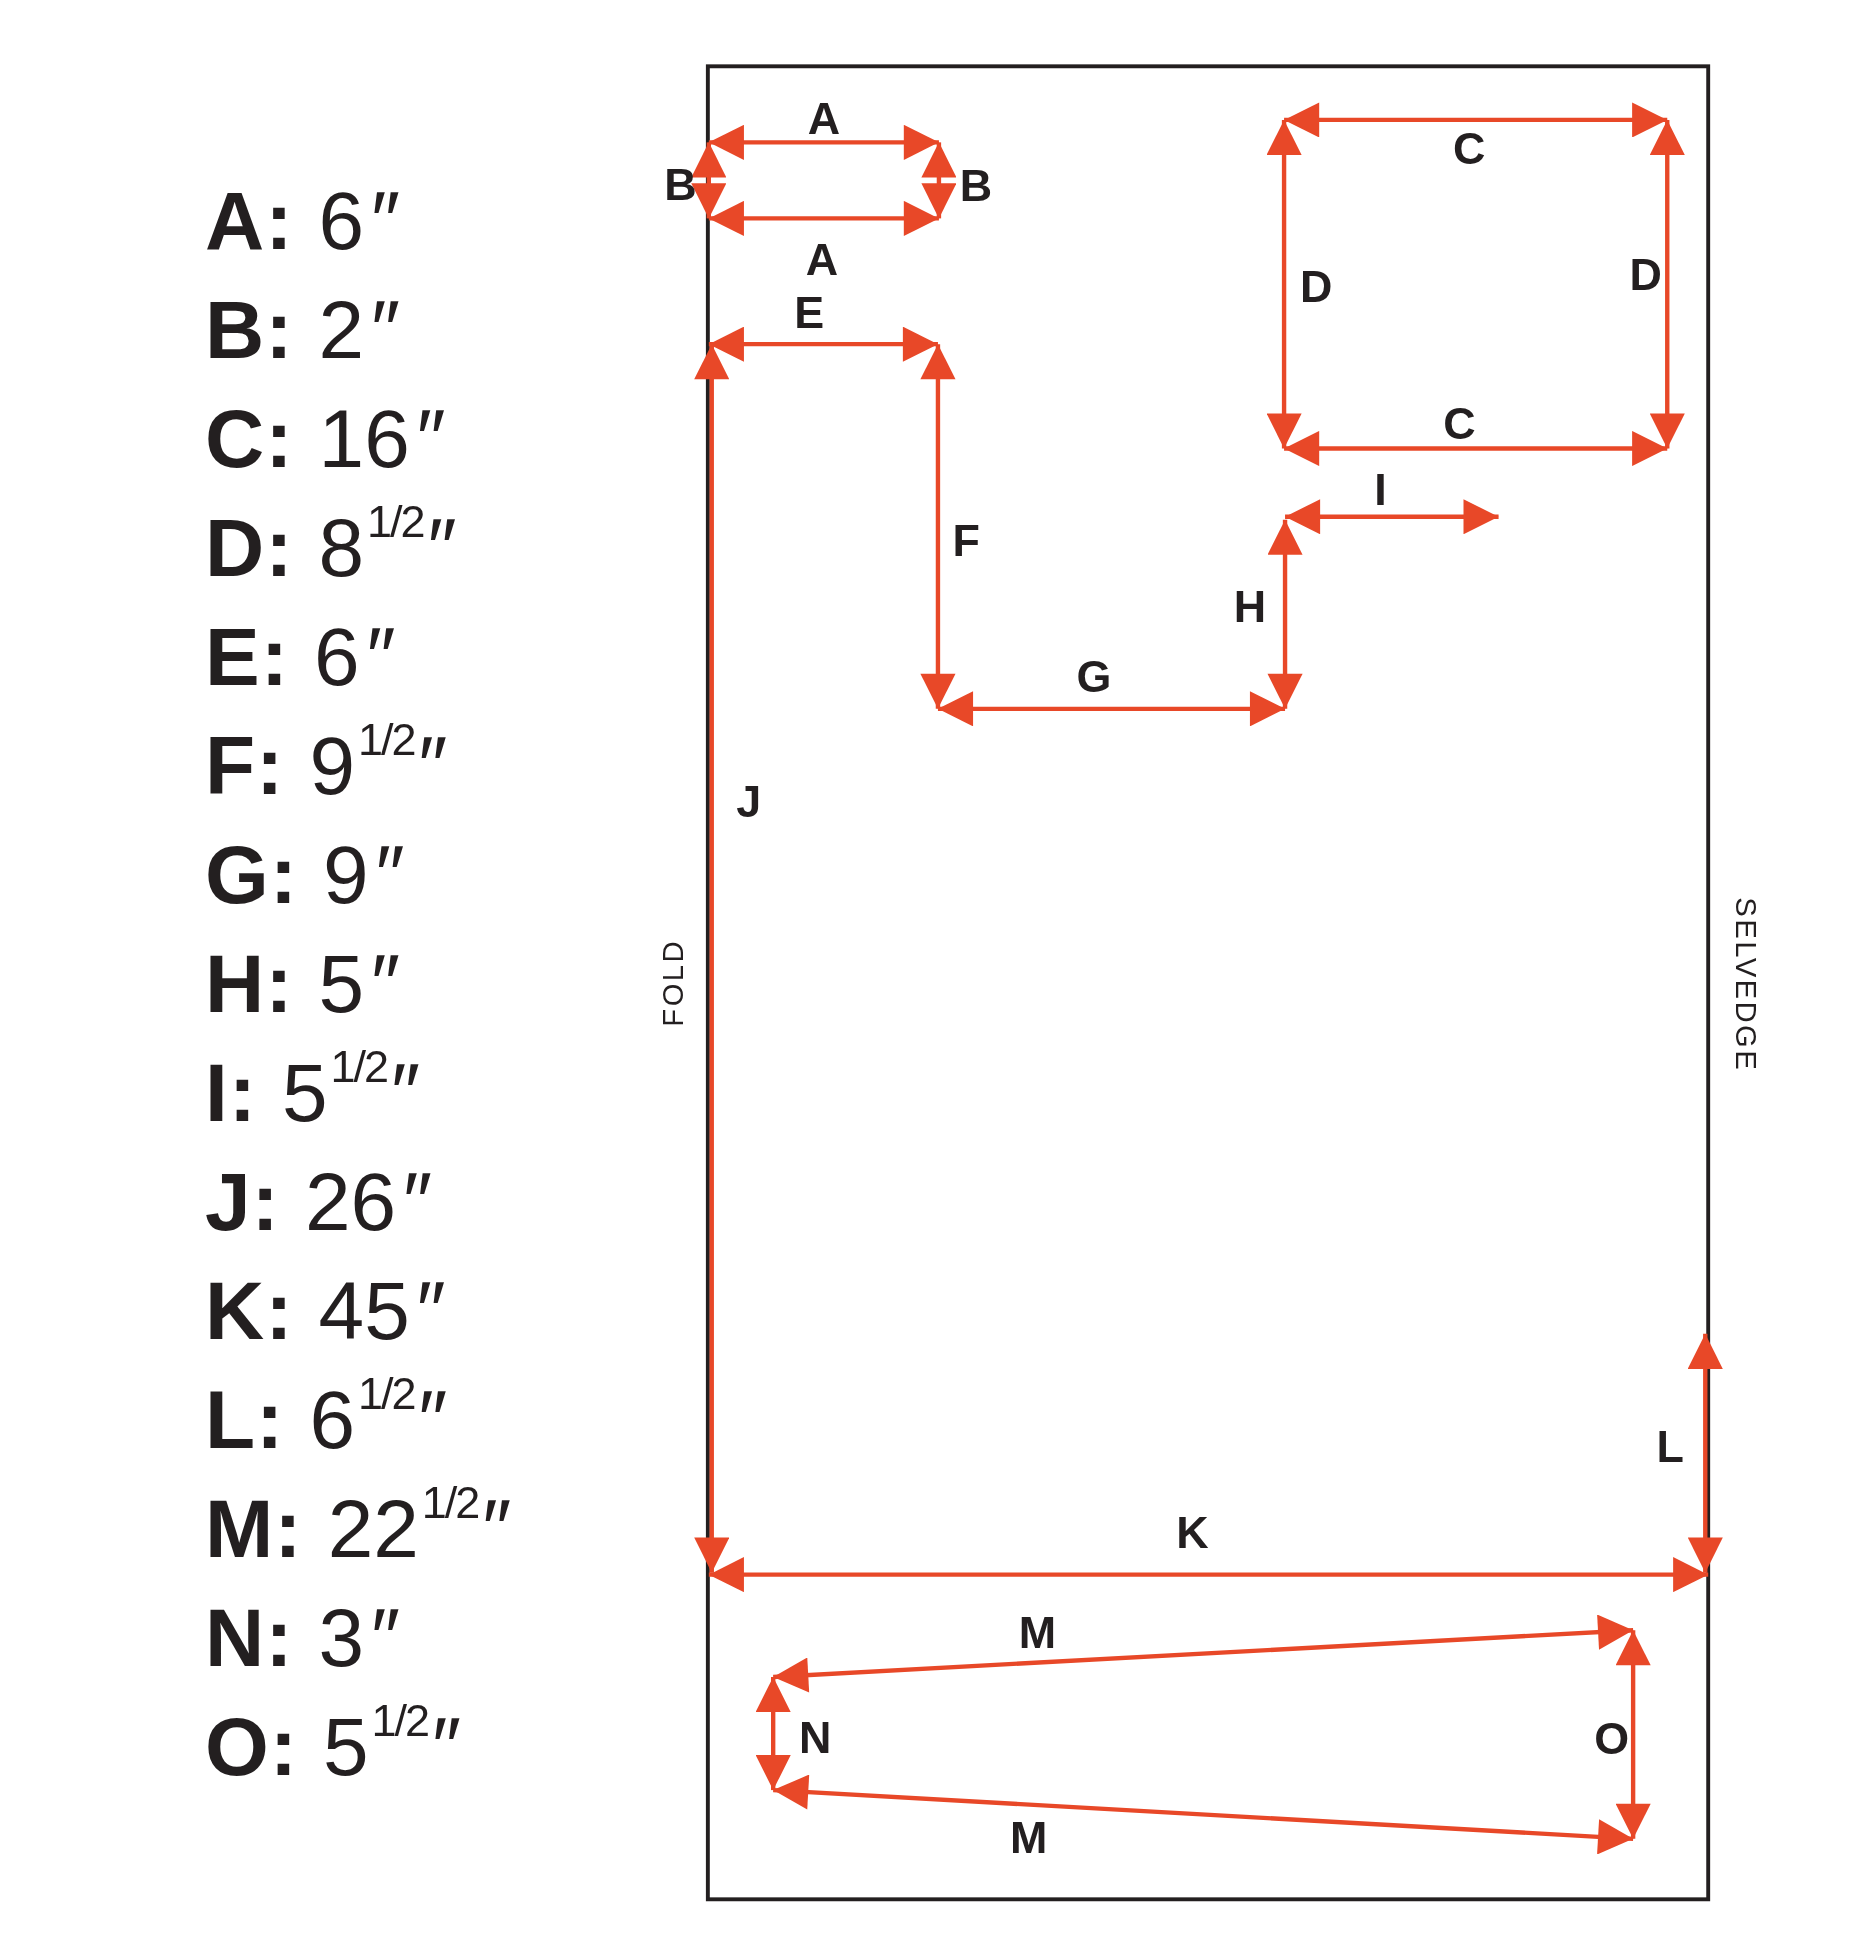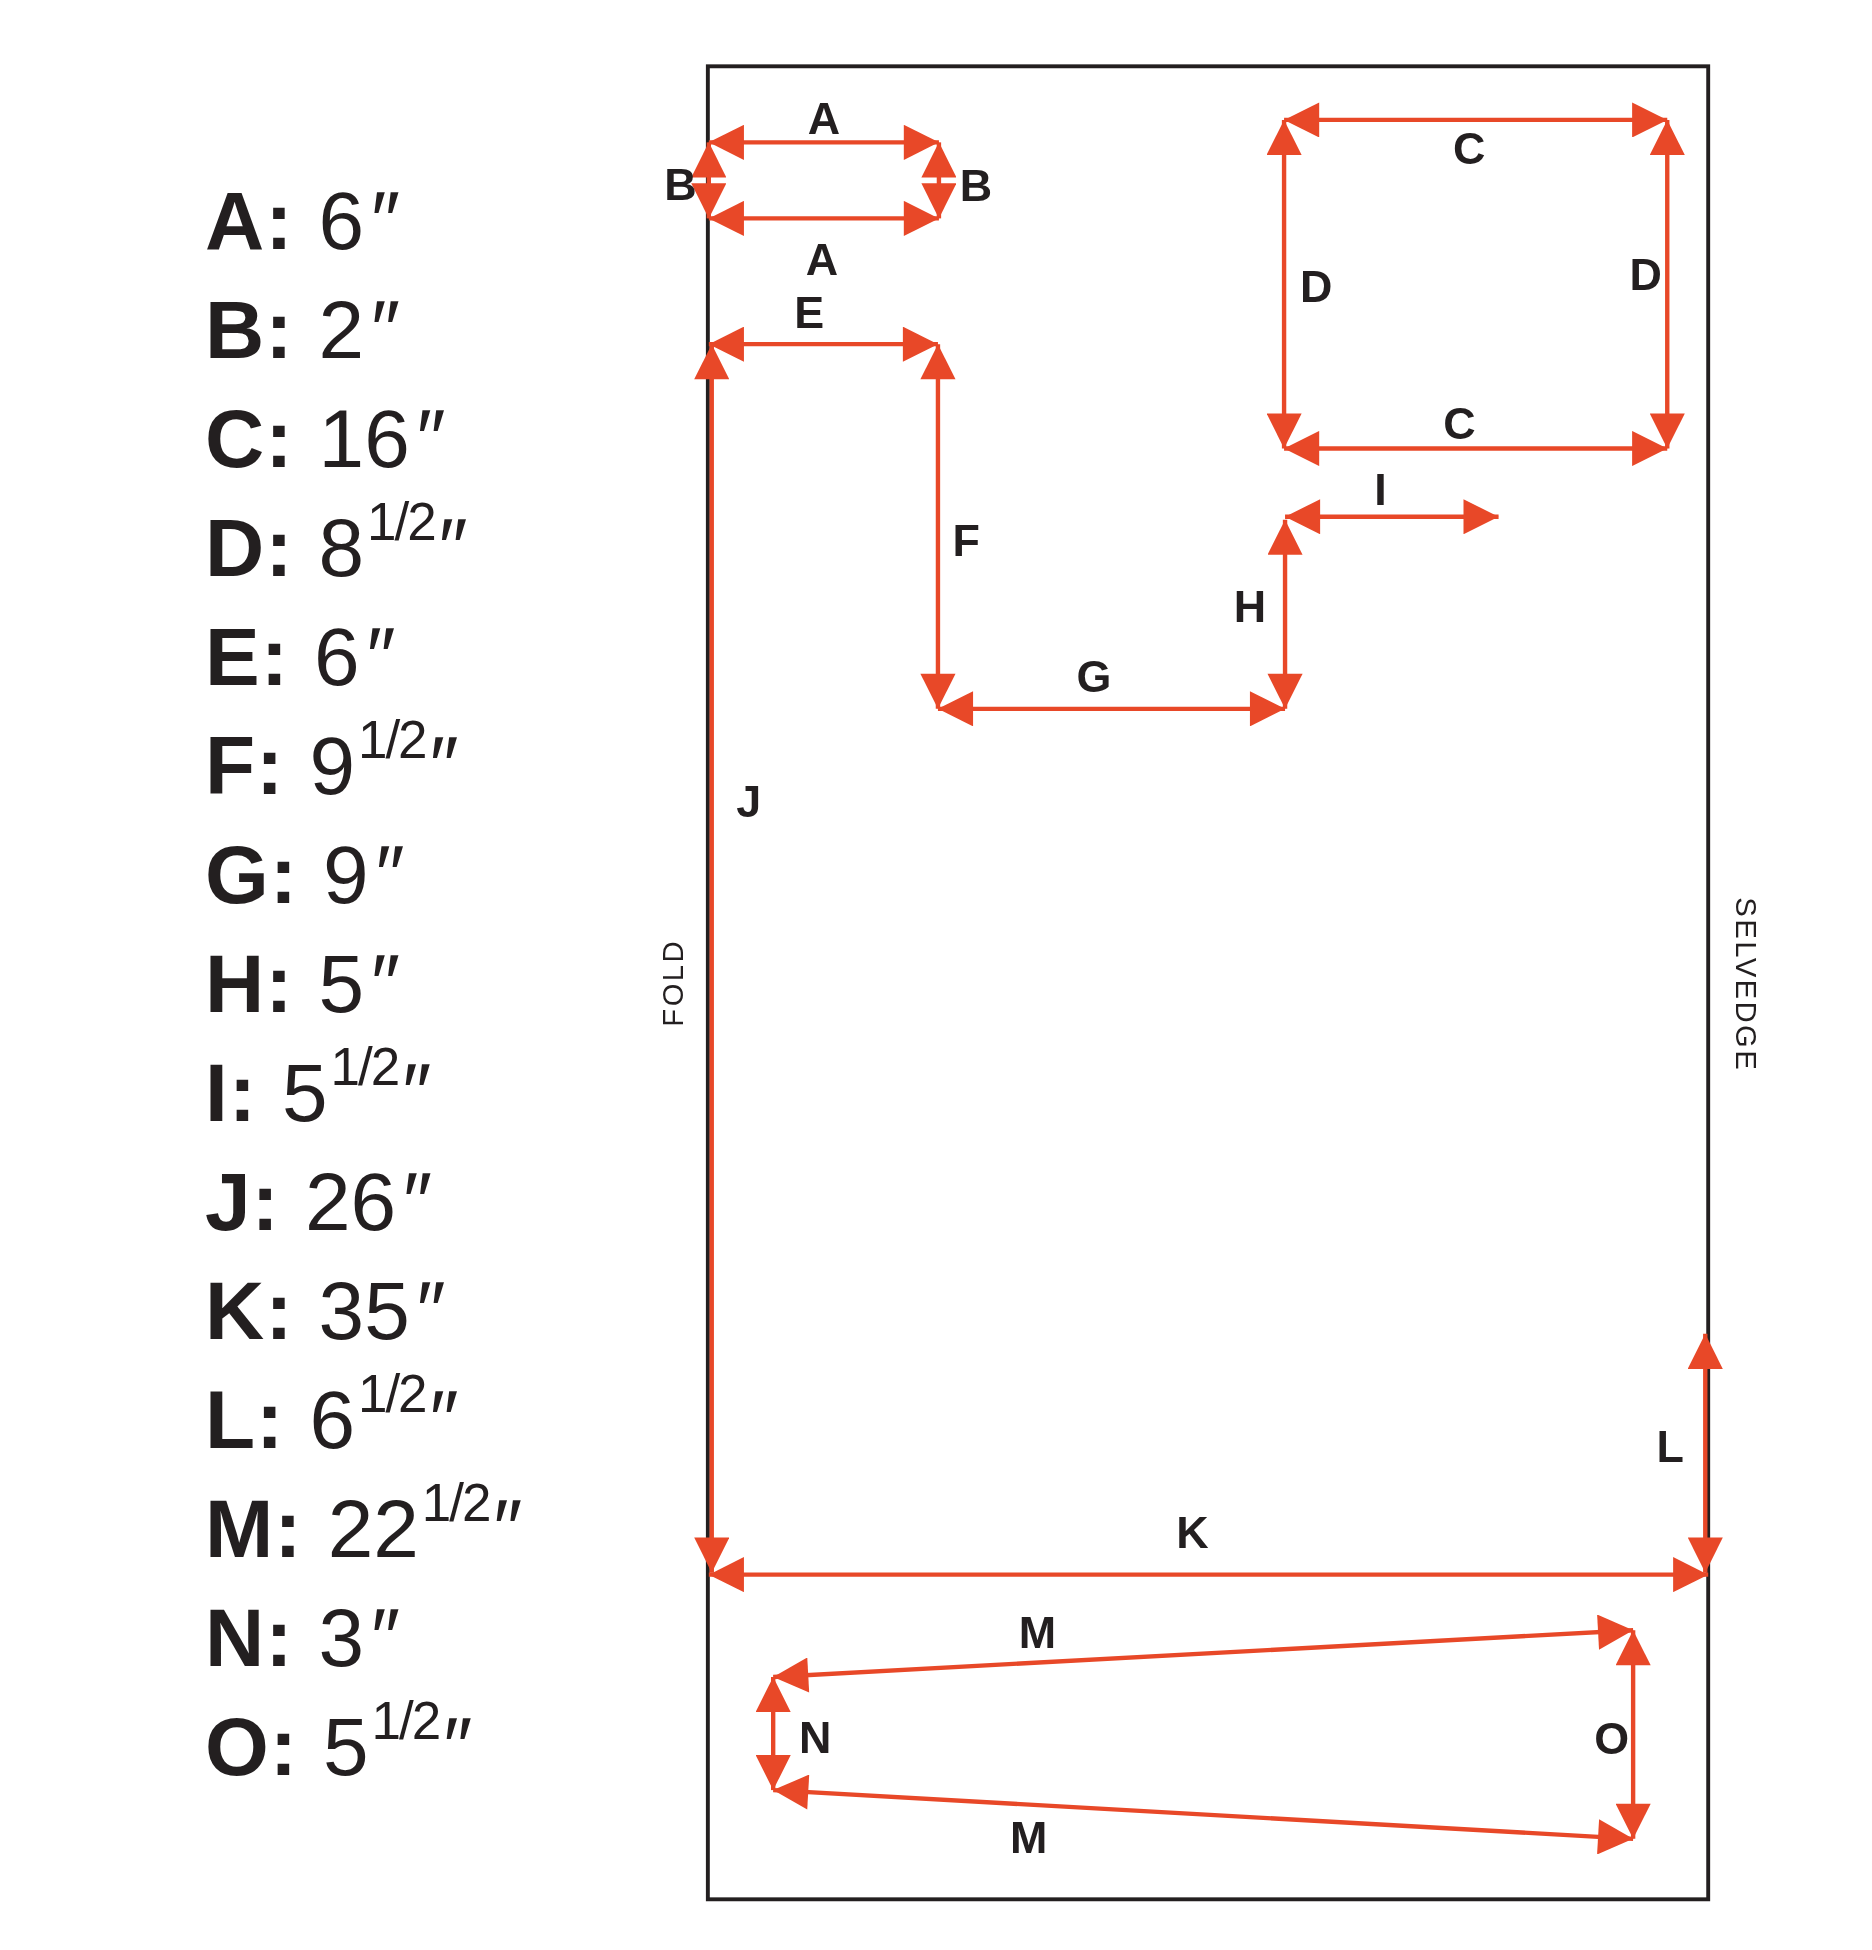--- a/index.html
+++ b/index.html
@@ -30,21 +30,21 @@
     line-height:1;
     white-space:nowrap;
   }
   .legend-letter{
     font-weight:700;
     margin-right:25px;
     letter-spacing:1px;
   }
   .legend-value{font-weight:400;}
   .legend-frac{
-    font-size:53px;
+    font-size:45px;
     font-weight:400;
     position:relative;
     top:-26px;
     margin-left:2.9px;
     letter-spacing:-2px;
   }
   .legend-unit{
     font-weight:400;
     margin-left:3.9px;
   }
@@ -140,21 +140,21 @@
         <span class="legend-unit">″</span>
       </div>
     <div class="legend-row">
         <span class="legend-letter">J:</span>
         <span class="legend-value">26</span>
         <span class="legend-frac"></span>
         <span class="legend-unit">″</span>
       </div>
     <div class="legend-row">
         <span class="legend-letter">K:</span>
-        <span class="legend-value">35</span>
+        <span class="legend-value">45</span>
         <span class="legend-frac"></span>
         <span class="legend-unit">″</span>
       </div>
     <div class="legend-row">
         <span class="legend-letter">L:</span>
         <span class="legend-value">6</span>
         <span class="legend-frac">1/2</span>
         <span class="legend-unit">″</span>
       </div>
     <div class="legend-row">

